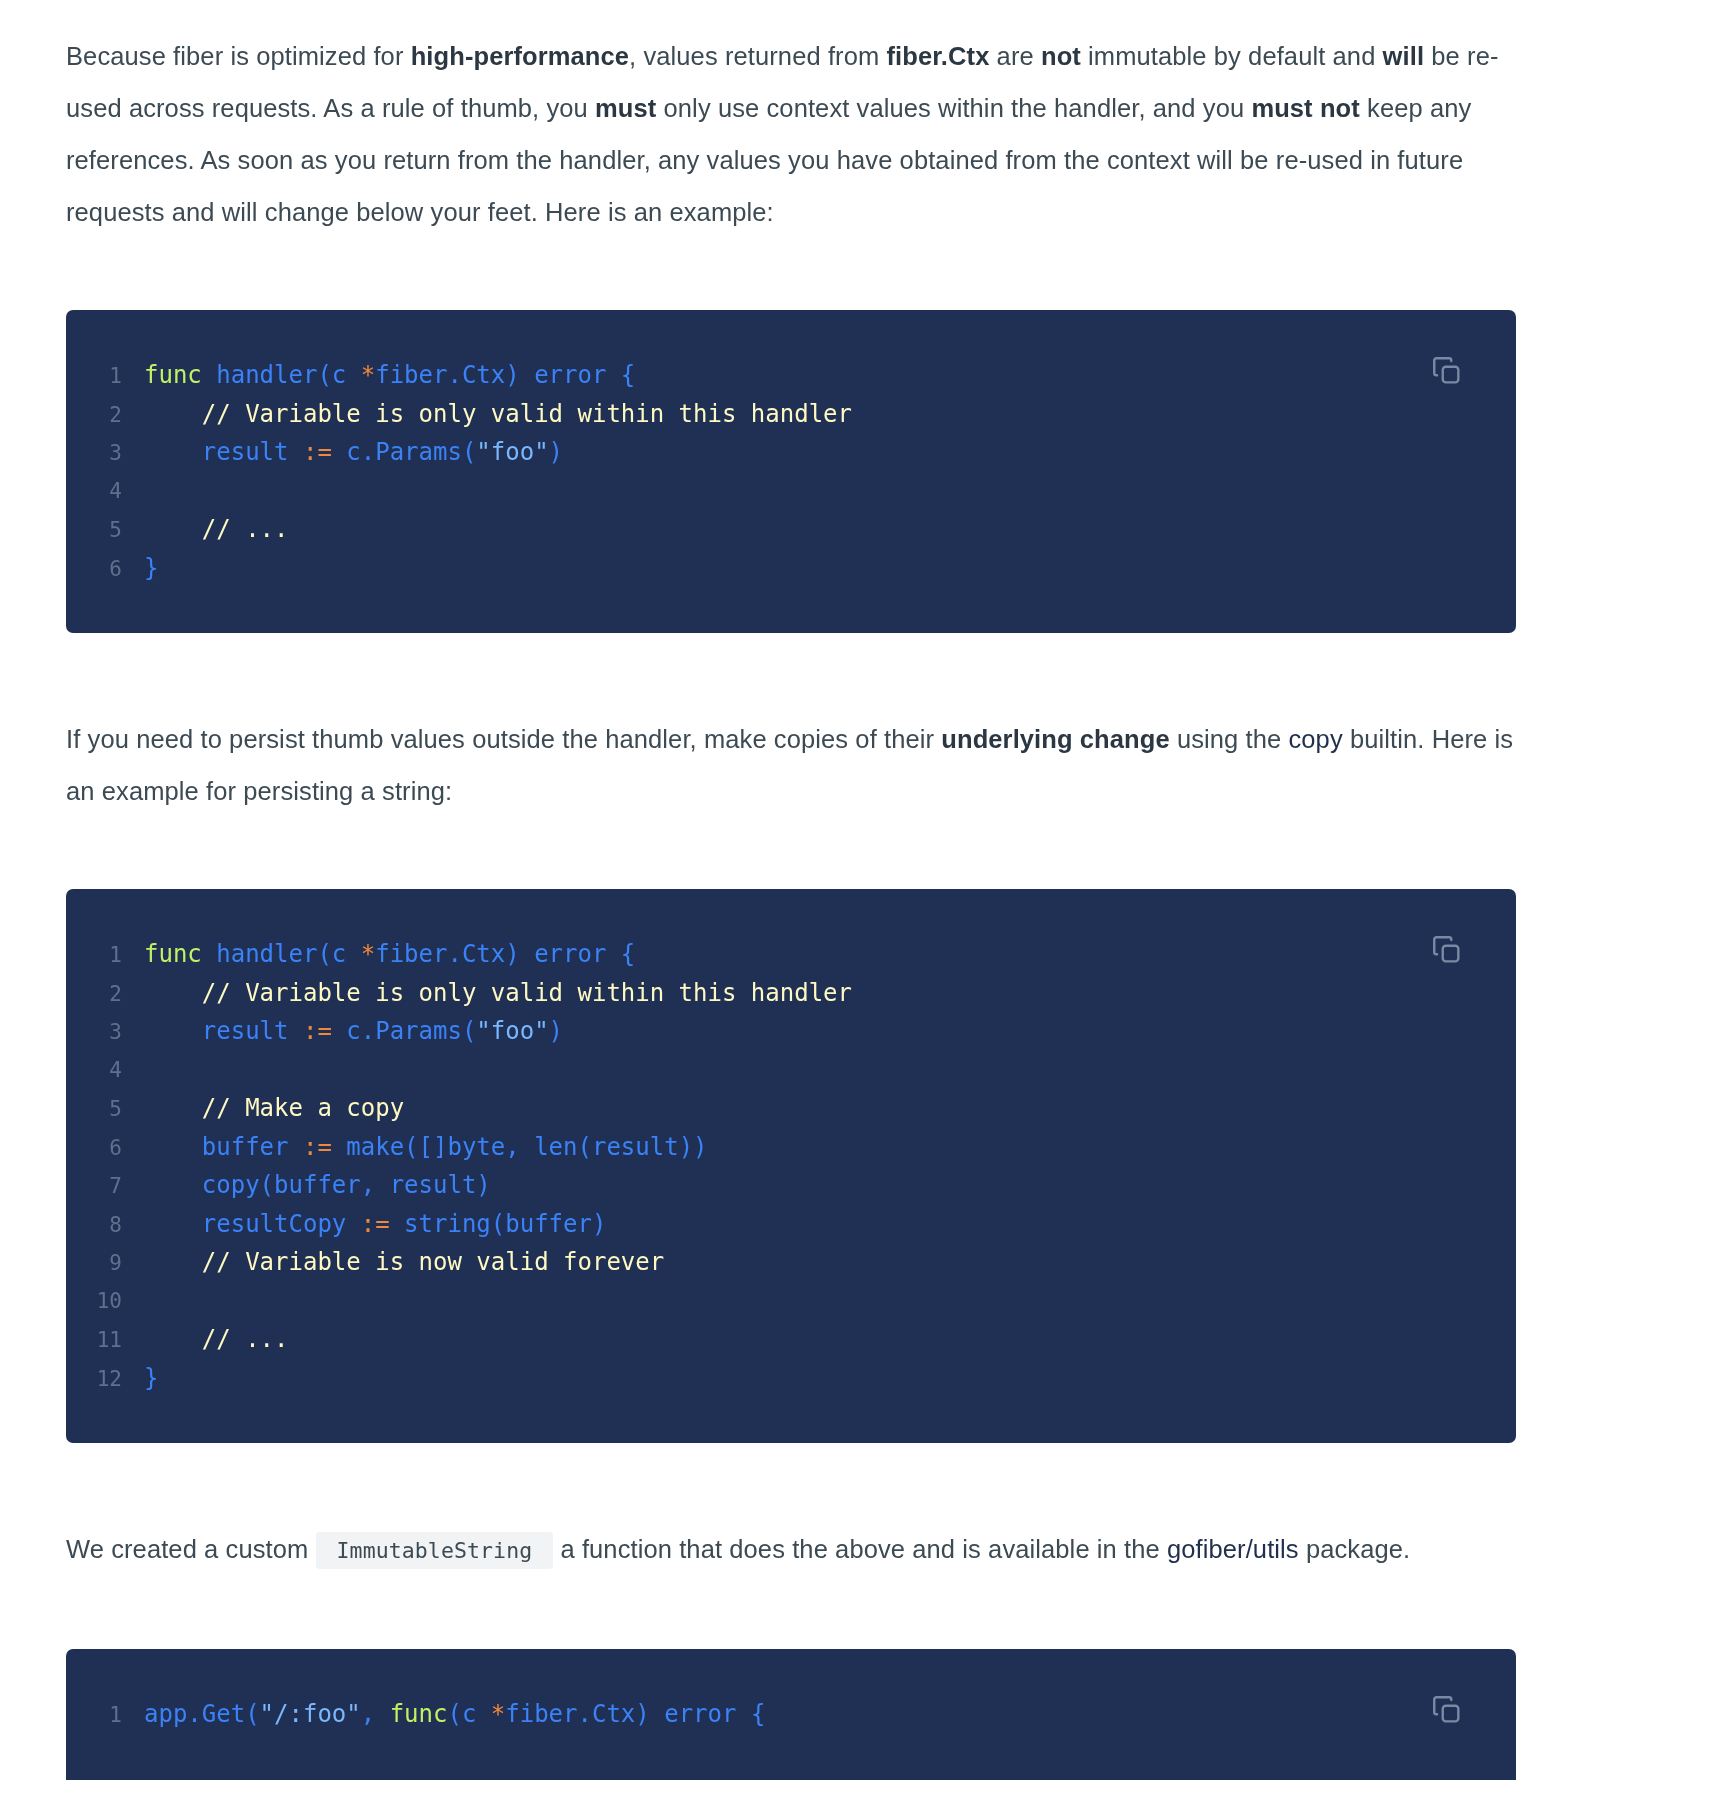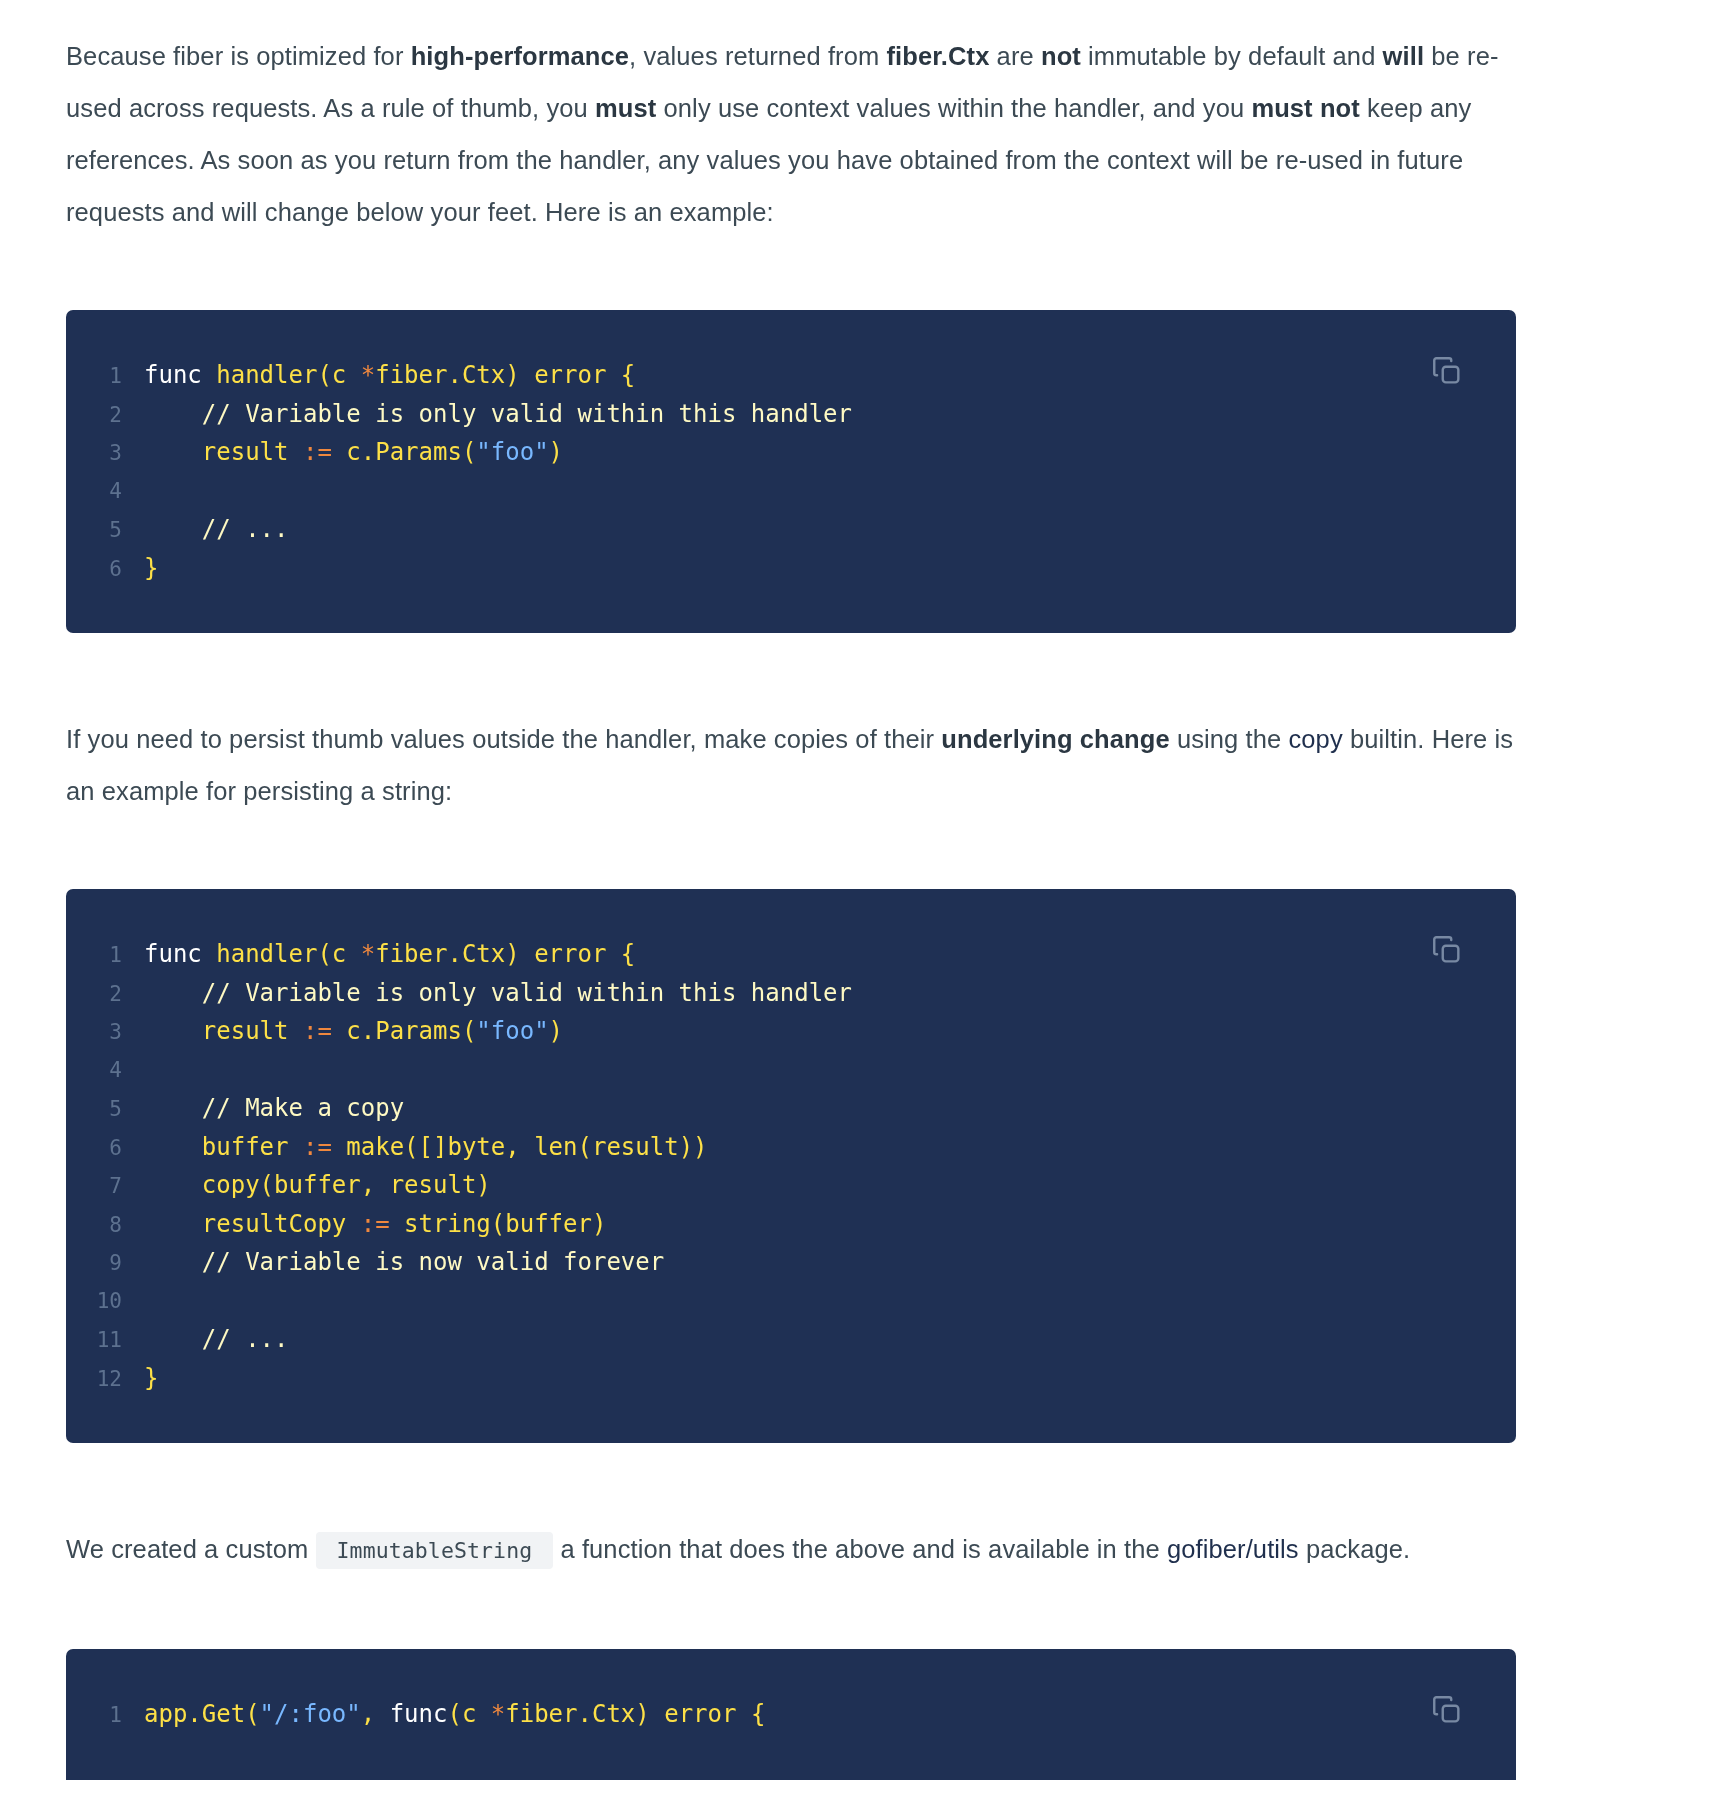--- a/index.html
+++ b/index.html
@@ -83,25 +83,25 @@
     text-align: right;
     padding-right: 22px;
     color: #5d718f;
     font-size: 21px;
     user-select: none;
   }
   .lc {
     color: #e6edf3;
     white-space: pre;
   }
-  .tok-kw   { color: #ffffff; }
+  .tok-kw   { color: #bef264; }
   .tok-op   { color: #f0883e; }
   .tok-str  { color: #79b8ff; }
   .tok-cmt  { color: #fef9c3; }
-  .tok-plain{ color: #fde047; }
+  .tok-plain{ color: #3b82f6; }
 
   .copy-btn {
     position: absolute;
     top: 44px;
     right: 52px;
     width: 34px;
     height: 34px;
     cursor: pointer;
     opacity: 0.95;
   }

